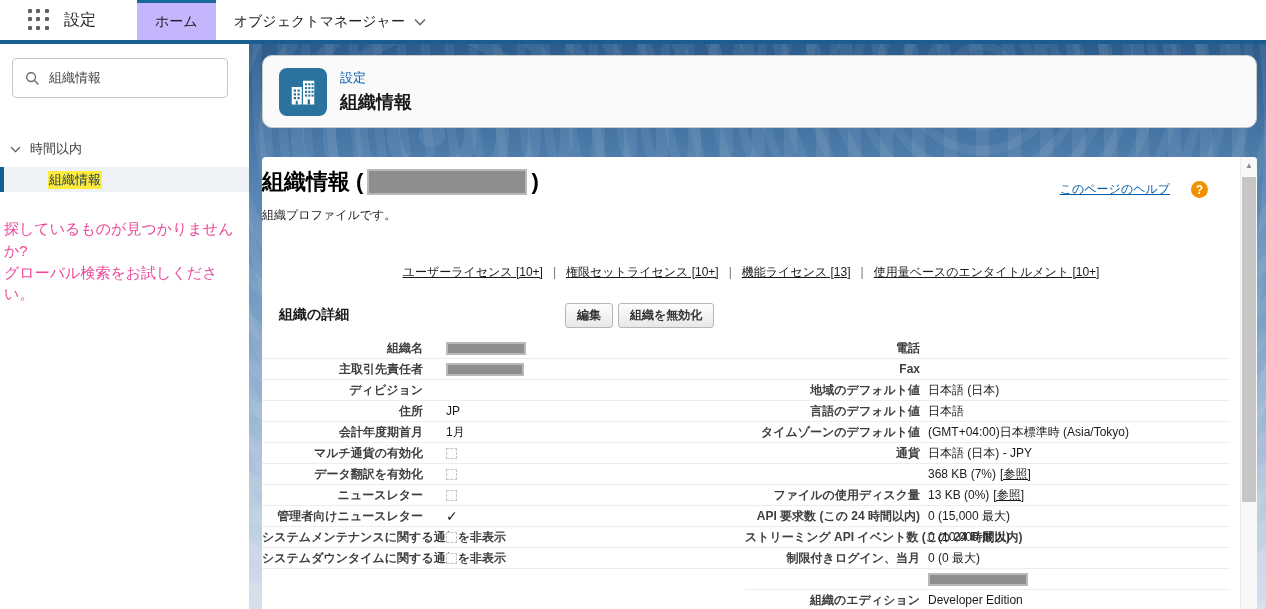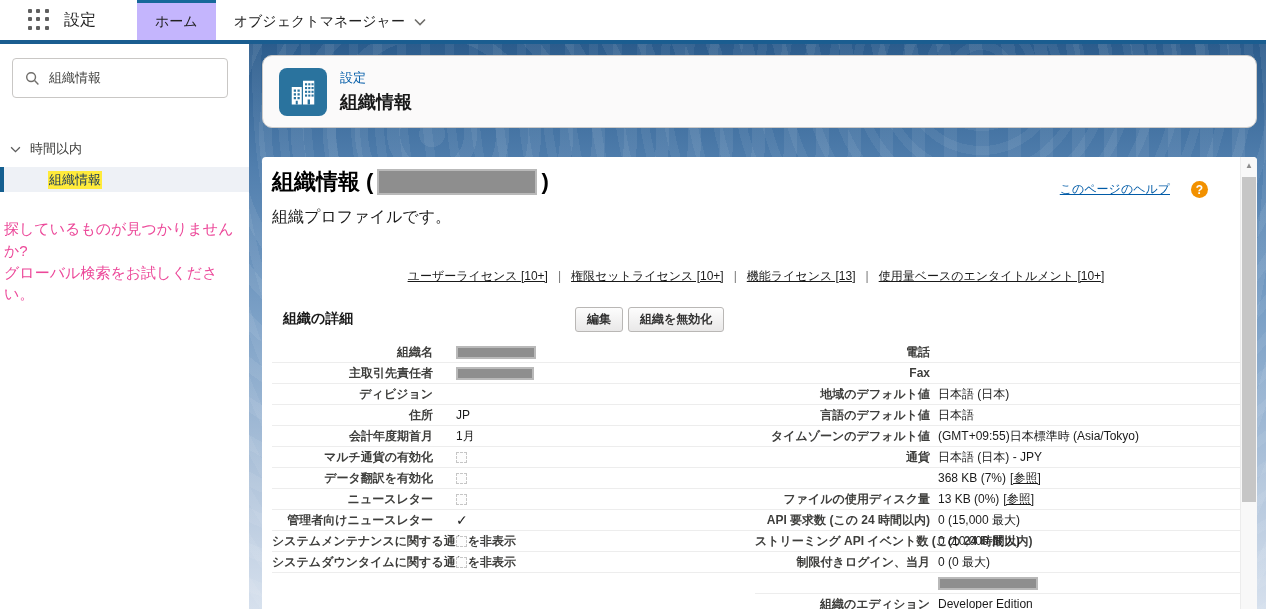--- a/index.html
+++ b/index.html
@@ -54,38 +54,38 @@
 
   
   .content-card { position:absolute; left:13px; right:9px; top:113px; bottom:0;
     background:#fff; border-radius:4px 4px 0 0; overflow:hidden; }
   .vscroll { position:absolute; right:0; top:0; bottom:0; width:17px; background:#f8f8f8;
     border-left:1px solid #ececec; }
   .vscroll .up { height:17px; display:flex; align-items:center; justify-content:center;
     font-size:8px; color:#8b8b8b; cursor:pointer; }
   .vscroll .thumb { position:absolute; left:1px; right:1px; top:20px; height:325px;
     background:#c6c6c6; cursor:pointer; }
-  .inner { position:absolute; left:0; right:17px; top:0; bottom:0; padding:10px 0 0 10px; }
+  .inner { position:absolute; left:0; right:17px; top:0; bottom:0; padding:10px 0 0 0; }
 
   .title-row { display:flex; align-items:center; }
   .page-title { font-size:22px; font-weight:bold; color:#000; white-space:pre; }
   .redact { display:inline-block; background:#8e8e8e; border:2px solid #b9b9b9; vertical-align:middle; }
   .redact-title { width:160px; height:26px; margin:0 4px; }
   .help { position:absolute; top:24px; right:32px; display:flex; align-items:center; gap:21px; }
   .help a { font-size:12px; color:#015ba7; text-decoration:underline; cursor:pointer; }
   .qmark { width:17px; height:17px; border-radius:50%; background:#f29100; color:#fff;
     font-size:12px; font-weight:bold; display:flex; align-items:center; justify-content:center; cursor:pointer; }
-  .subtitle { margin-top:10px; font-size:16px; color:#1a1a1a;font-family:Liberation Mono, monospace; }
+  .subtitle { margin-top:10px; font-size:12px; color:#1a1a1a;font-family:Liberation Mono, monospace; }
 
   .license-row { margin-top:40px; text-align:center; font-size:12px; }
   .license-row a { color:#1a1a1a; text-decoration:underline; cursor:pointer; }
   .license-row .sep { color:#777; margin:0 10px; }
 
   .section-row { margin-top:22px; position:relative; height:24px; }
-  .section-title { font-size:14px; font-weight:bold; color:#1a1a1a; margin-left:11px; padding-top:3px; }
+  .section-title { font-size:14px; font-weight:bold; color:#1a1a1a; margin-left:17px; padding-top:3px; }
   .btn-group { position:absolute; left:303px; top:0; display:flex; gap:5px; }
   .btn { font-size:12px; font-weight:bold; color:#333; padding:3px 11px;
     border:1px solid #b9b7b5; border-radius:3px;
     background:linear-gradient(180deg,#fdfdfd,#e9e8e8); cursor:pointer;
     font-family:inherit; }
 
   .details { margin-top:11px; display:flex; }
   .col-left  { width:483px; flex:none; }
   .col-right { width:485px; flex:none; position:relative; }
   .drow { position:relative; height:21px; border-bottom:1px solid #ededed; }
@@ -263,21 +263,21 @@
               <div class="drow"><span class="lbl">Fax</span><span class="val">
                   <span></span>
                 </span></div>
               <div class="drow"><span class="lbl">地域のデフォルト値</span><span class="val">
                   <span>日本語 (日本)</span>
                 </span></div>
               <div class="drow"><span class="lbl">言語のデフォルト値</span><span class="val">
                   <span>日本語</span>
                 </span></div>
               <div class="drow"><span class="lbl">タイムゾーンのデフォルト値</span><span class="val">
-                  <span>(GMT+09:55)日本標準時 (Asia/Tokyo)</span>
+                  <span>(GMT+04:00)日本標準時 (Asia/Tokyo)</span>
                 </span></div>
               <div class="drow"><span class="lbl">通貨</span><span class="val">
                   <span>日本語 (日本) - JPY</span>
                 </span></div>
               <div class="drow"><span class="val">
                   <span>368 KB (7%)</span>
                   <a class="ref-link">[参照]</a>
                 </span></div>
               <div class="drow"><span class="lbl">ファイルの使用ディスク量</span><span class="val">
                   <span>13 KB (0%)</span>

